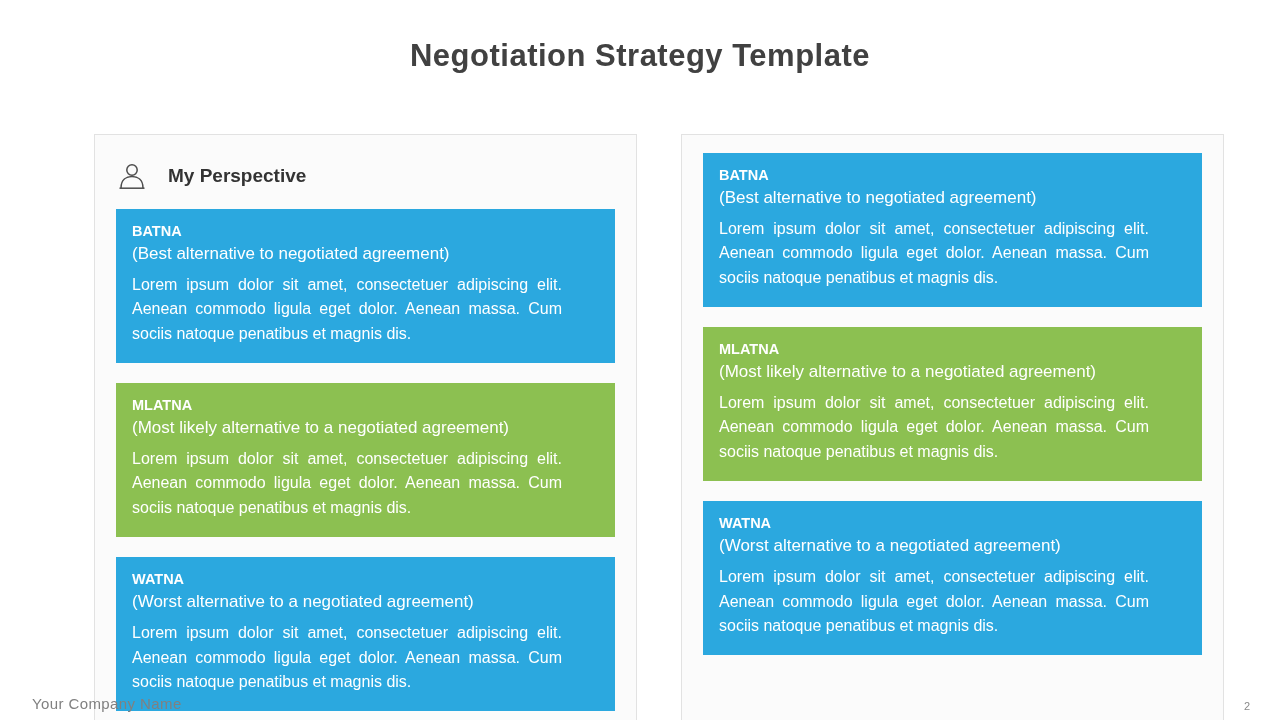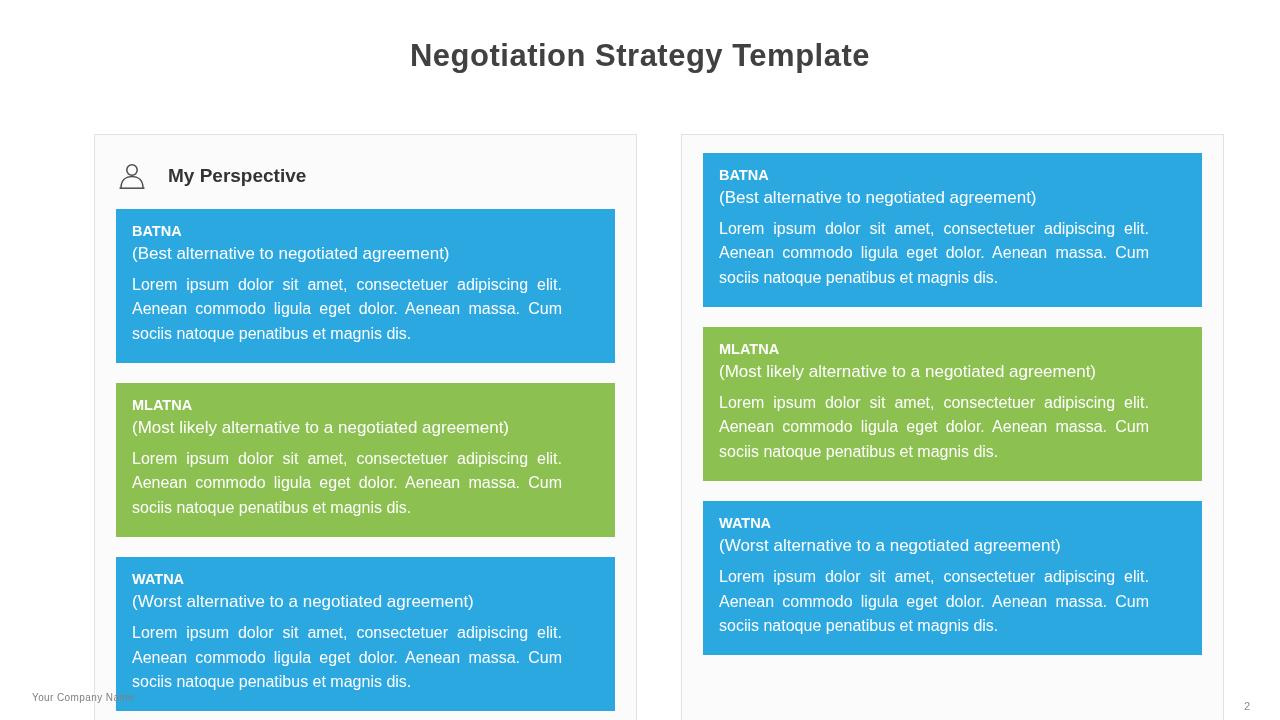--- a/index.html
+++ b/index.html
@@ -83,22 +83,22 @@
   }
   .card-body {
     font-size: 16px;
     line-height: 1.55;
     max-width: 430px;
     text-align: justify;
   }
   .footer-left {
     position: absolute;
     left: 32px;
-    bottom: 17px;
-    font-size: 10px;
+    bottom: 8px;
+    font-size: 15px;
     color: #808080;
     letter-spacing: 0.4px;
   }
   .footer-right {
     position: absolute;
     right: 30px;
     bottom: 8px;
     font-size: 11px;
     color: #8a8a8a;
   }

